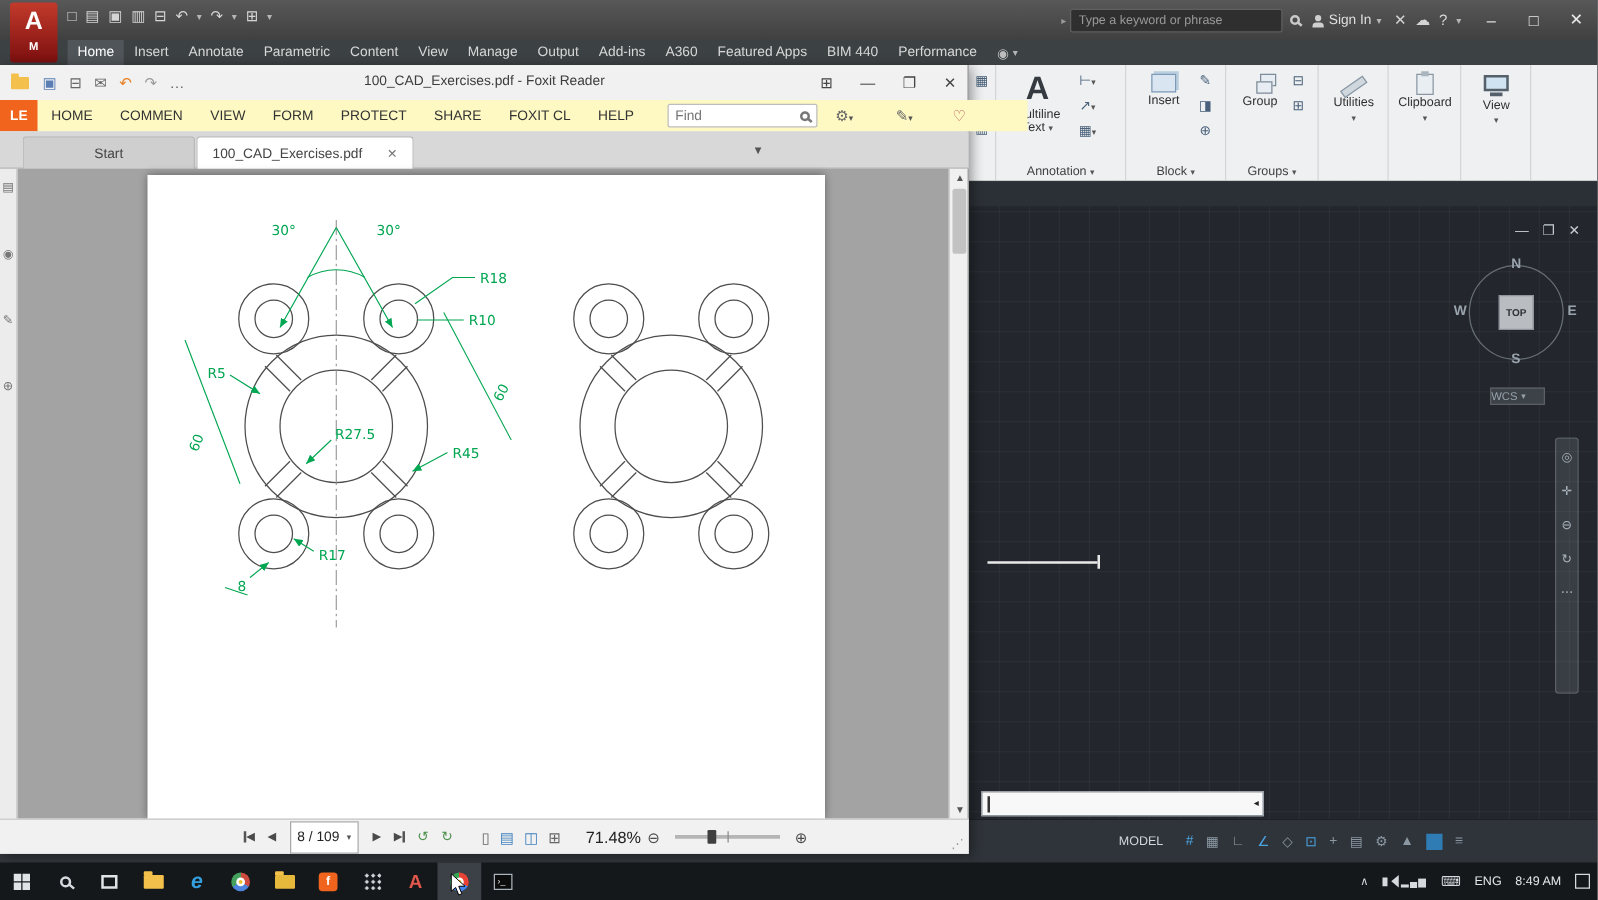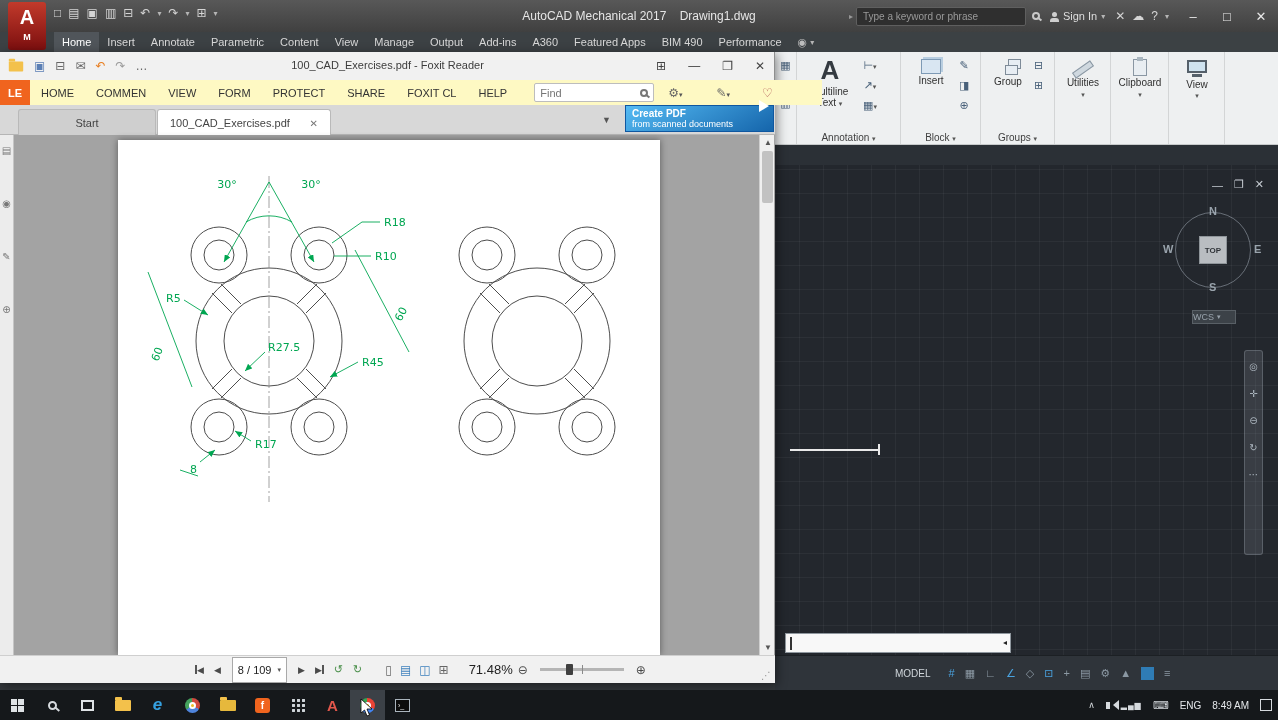--- a/index.html
+++ b/index.html
@@ -113,24 +113,20 @@
       <span class="qico">▣</span>
       <span class="qico">▥</span>
       <span class="qico">⊟</span>
       <span class="qico">↶</span>
         <span class="qcaret">▾</span>
       <span class="qico">↷</span>
         <span class="qcaret">▾</span>
       <span class="qico">⊞</span>
       <span class="qcaret">▾</span>
     </div>
-    <div class="abs" style="left:0;right:0;top:9px;text-align:center;color:#e6e6e6;font-size:12px">
-      <span>AutoCAD Mechanical 2017</span>&nbsp;&nbsp;&nbsp;
-      <span>Drawing1.dwg</span>
-    </div>
     <div class="abs row" style="right:0;top:0;height:32px">
       <span style="color:#9a9a9a;font-size:8px;margin-right:3px">▸</span>
       <input class="acad-search" placeholder="Type a keyword or phrase" style="">
       <span class="mag" style="margin:0 10px 0 6px"></span>
       <span class="person"></span>
       <span style="color:#dedede;font-size:11px">Sign In</span>
       <span class="qcaret" style="margin:0 10px 0 4px">▾</span>
       <span class="qico">✕</span>
       <span class="qico">☁</span>
       <span class="qico">?</span>
@@ -151,21 +147,21 @@
     <div class="atab">Insert</div>
     <div class="atab">Annotate</div>
     <div class="atab">Parametric</div>
     <div class="atab">Content</div>
     <div class="atab">View</div>
     <div class="atab">Manage</div>
     <div class="atab">Output</div>
     <div class="atab">Add-ins</div>
     <div class="atab">A360</div>
     <div class="atab">Featured Apps</div>
-    <div class="atab">BIM 490</div>
+    <div class="atab">BIM 440</div>
     <div class="atab">Performance</div>
     <div class="atab" style="color:#bdbdbd">◉ <span class="qcaret" style="margin-left:3px">▾</span></div>
   </div>
 
   <div class="abs ribbon">
 
     <div class="panel" style="left:775px;width:22px">
       <div style="display:flex;flex-direction:column;gap:8px;align-items:center;padding-top:8px">
         <span class="sic">▦</span>
         <span class="sic">▤</span>
@@ -342,25 +338,20 @@
       <div class="ftab abs" style="left:18px;top:4px;width:138px;background:#cfcfcf;justify-content:center">
         <span>Start</span>
       </div>
       <div class="ftab abs" style="left:157px;top:4px;width:174px;height:27px;background:#fff;justify-content:space-between">
         <span>100_CAD_Exercises.pdf</span>
         <span style="color:#777;font-size:10px;margin-left:8px">✕</span>
       </div>
       <span class="abs" style="left:602px;top:10px;font-size:9px;color:#555">▼</span>
     </div>
 
-    <div class="banner">
-      <div style="font-weight:bold;font-size:10px">Create PDF</div>
-      <div style="font-size:9px">from scanned documents</div>
-      <span class="abs" style="right:-2px;top:-6px;width:0;height:0;border:6px solid transparent;border-left:10px solid #fff"></span>
-    </div>
 
     <div class="abs" style="left:0;top:83px;width:775px;height:520px;background:#a3a3a3">
 
       <div class="abs" style="left:0;top:0;width:14px;height:520px;background:#ececec;border-right:1px solid #c5c5c5;display:flex;flex-direction:column;align-items:center;gap:42px;padding-top:10px">
         <span class="rail-ic">▤</span>
         <span class="rail-ic">◉</span>
         <span class="rail-ic">✎</span>
         <span class="rail-ic">⊕</span>
       </div>
 

